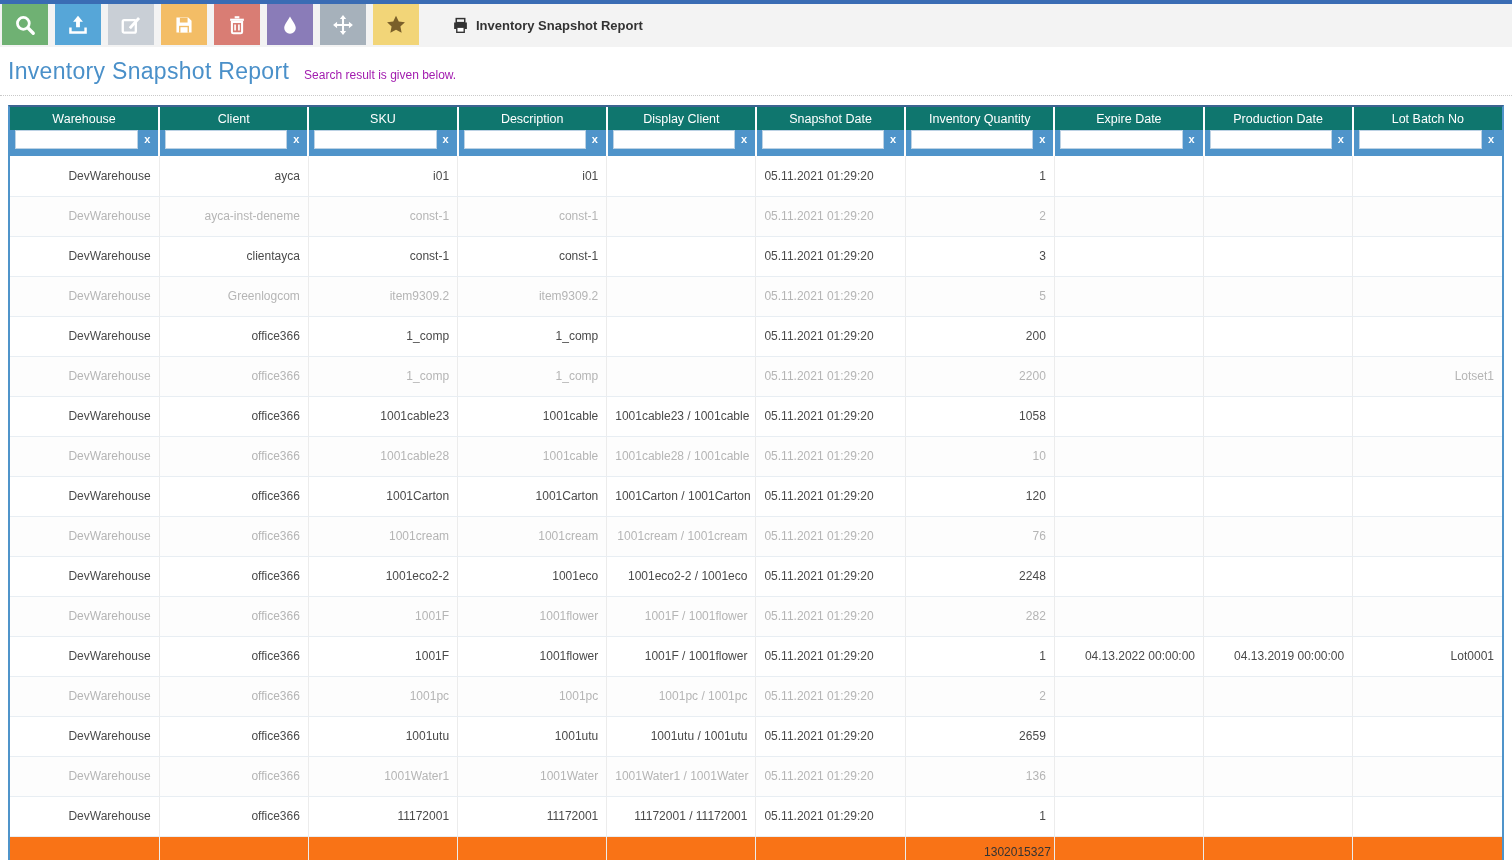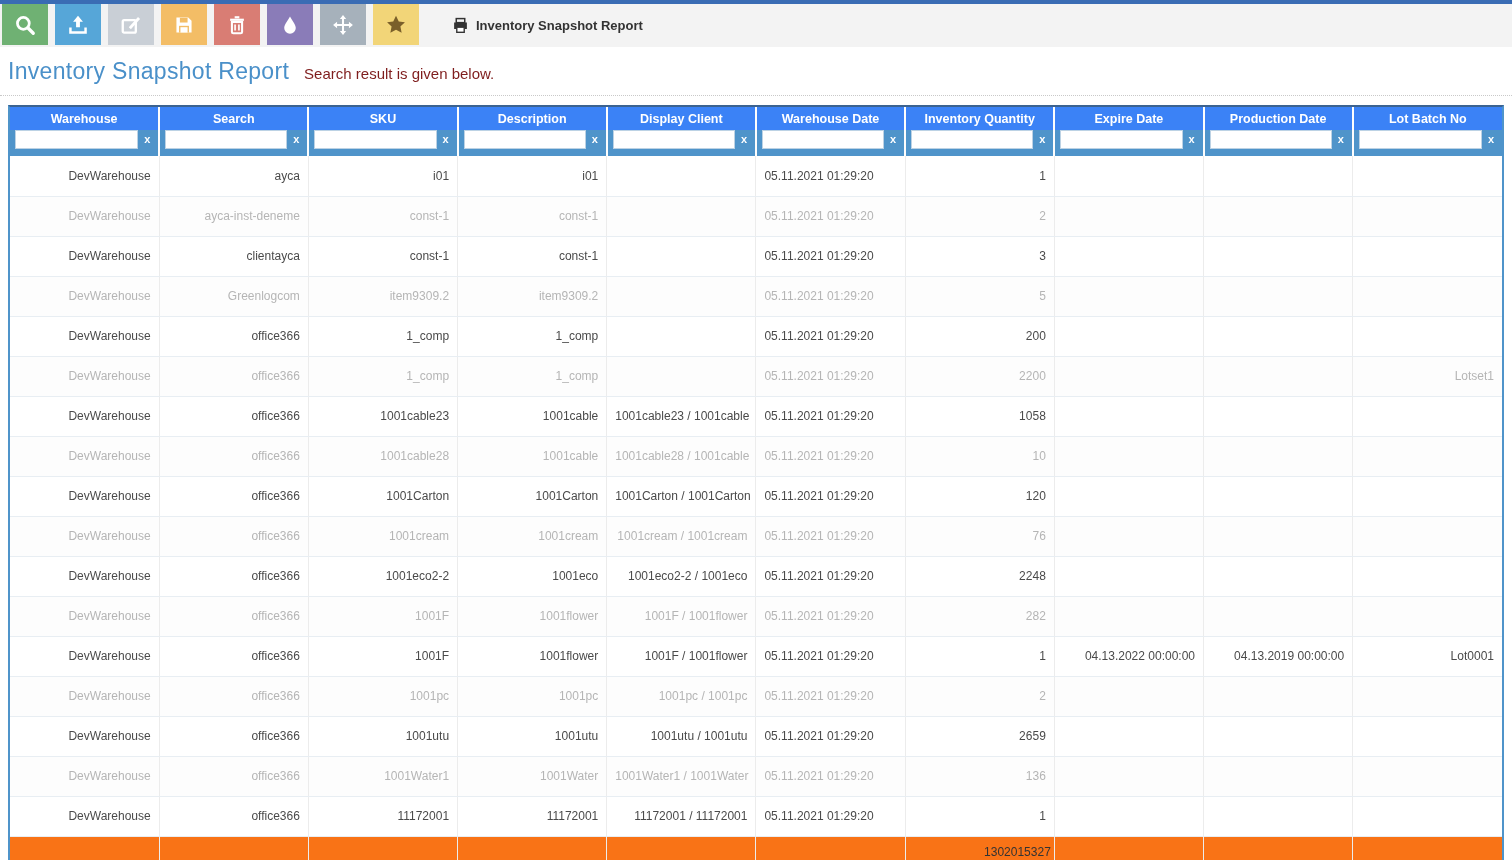--- a/index.html
+++ b/index.html
@@ -12,26 +12,26 @@
   .tb-btn { width: 46px; height: 41px; border: none; margin-right: 7px; display: flex;
     align-items: center; justify-content: center; cursor: pointer; }
   .tb-btn svg { width: 22px; height: 22px; display: block; }
   .report-label { display: flex; align-items: center; gap: 7px; margin-left: 26px;
     font-size: 13px; font-weight: bold; color: #333; }
   .report-label svg { width: 17px; height: 17px; display: block; }
 
   .title-section { padding: 11px 8px 10px 8px; border-bottom: 1px dotted #c9c9c9;
     display: flex; align-items: baseline; gap: 15px; }
   .page-title { font-size: 23px; font-weight: 400; color: #4a90c9; letter-spacing: 0.3px; }
-  .page-subtitle { font-size: 15px; color: #7f1d1d; }
+  .page-subtitle { font-size: 12px; color: #a21caf; }
 
   .table-wrap { margin: 9px 8px 0 8px; border: 2px solid #4f94ca; border-top: 2px solid #3c6390; }
   table { width: 100%; border-collapse: collapse; table-layout: fixed; }
 
-  thead th { background: #3b82f6; color: #fff; font-weight: bold; font-size: 12.5px;
+  thead th { background: #0f766e; color: #fff; font-weight: normal; font-size: 12.5px;
     height: 23px; text-align: center; border-left: 2px solid #fdfdfd; overflow: hidden; white-space: nowrap; }
   thead th:first-child { border-left: none; }
   thead td.filter-cell { background: #4f94ca; height: 26px; border-left: 2px solid #fdfdfd;
     padding: 0 2px 5px 5px; vertical-align: top; }
   thead td.filter-cell:first-child { border-left: none; }
   .filter-box { display: flex; align-items: center; }
   .filter-input { flex: 1; min-width: 0; height: 19px; border: 1px solid #bcd2e4;
     padding: 0 3px; font-size: 11px; outline: none; }
   .filter-clear { color: #fff; font-weight: bold; font-size: 11px; width: 18px;
     text-align: center; cursor: pointer; line-height: 19px; }
@@ -150,25 +150,25 @@
   <div class="title-section">
     <h1 class="page-title">Inventory Snapshot Report</h1>
     <span class="page-subtitle">Search result is given below.</span>
   </div>
 
   <div class="table-wrap">
     <table>
       <thead id="grid-head">
           <tr>
             <th>Warehouse</th>
-            <th>Search</th>
+            <th>Client</th>
             <th>SKU</th>
             <th>Description</th>
             <th>Display Client</th>
-            <th>Warehouse Date</th>
+            <th>Snapshot Date</th>
             <th>Inventory Quantity</th>
             <th>Expire Date</th>
             <th>Production Date</th>
             <th>Lot Batch No</th>
           </tr>
           <tr>
             <td class="filter-cell">
               <div class="filter-box">
                 <input class="filter-input" style="">
                 <span class="filter-clear">x</span>

